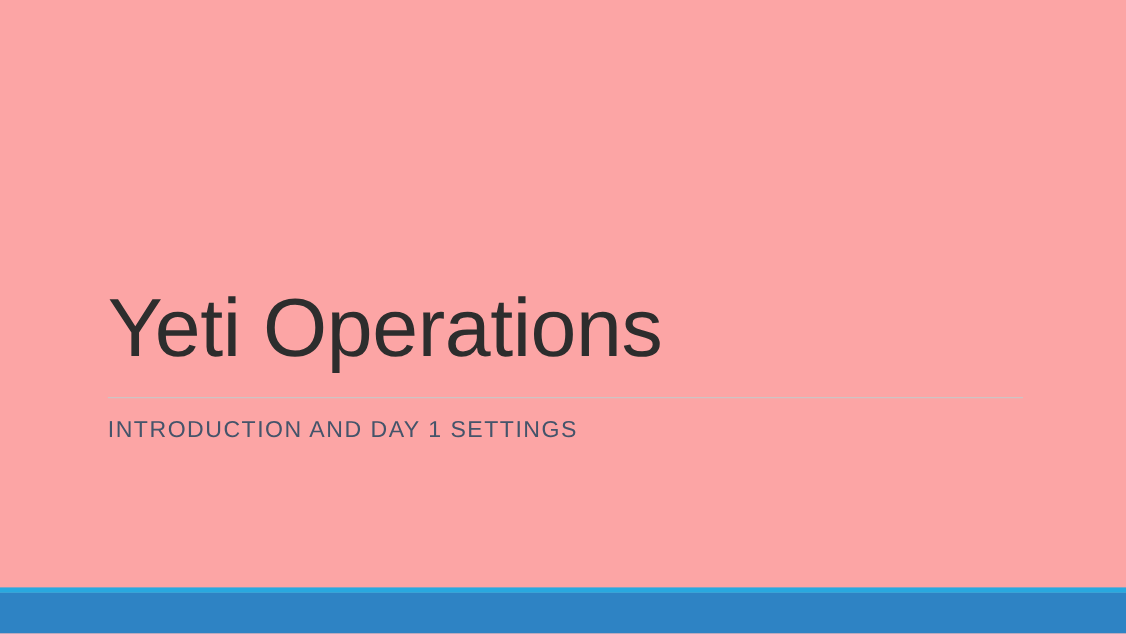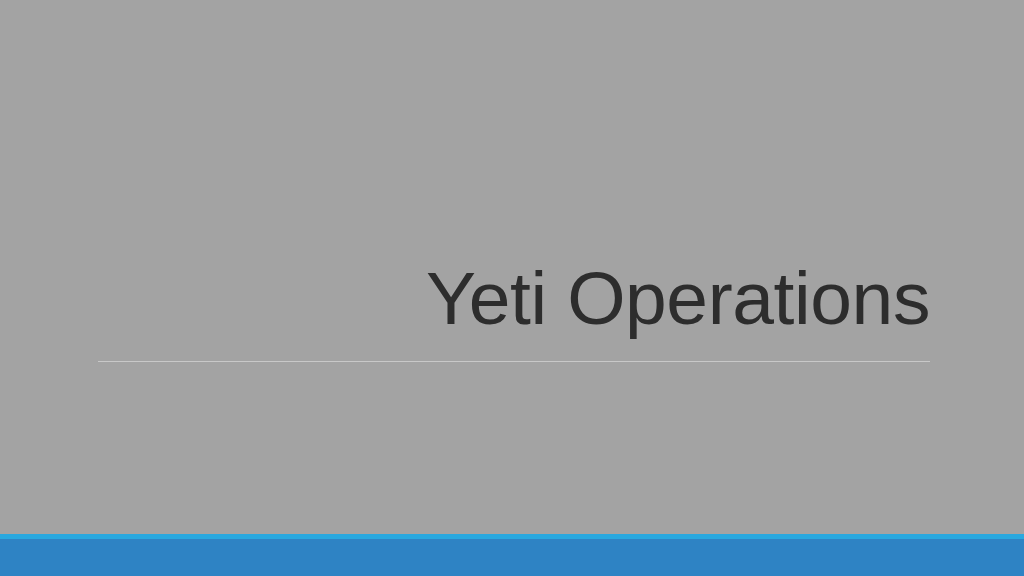--- a/index.html
+++ b/index.html
@@ -12,23 +12,22 @@
     height: 576px;
     background: #ffffff;
     font-family: "Liberation Sans", "DejaVu Sans", sans-serif;
     overflow: hidden;
   }
 
   .slide {
     position: relative;
     width: 1024px;
     height: 576px;
-    background: #a3a3a3;
+    background: #fca5a5;
     overflow: hidden;
-    text-align: right;
   }
 
   
   .title-block {
     position: absolute;
     left: 98px;
     top: 258px;
     width: 832px;
   }
 
@@ -110,19 +109,22 @@
 <body>
 
 <div class="slide">
 
   <div class="title-block">
     <h1 class="slide-title">Yeti Operations</h1>
   </div>
 
   <hr class="title-rule">
 
+  <div class="subtitle-block">
+    <p class="slide-subtitle">INTRODUCTION AND DAY 1 SETTINGS</p>
+  </div>
 
   <div class="bottom-accent">
     <div class="accent-stripe-thin"></div>
     <div class="accent-bar-main"></div>
   </div>
 
 </div>
 
 </body></html>

